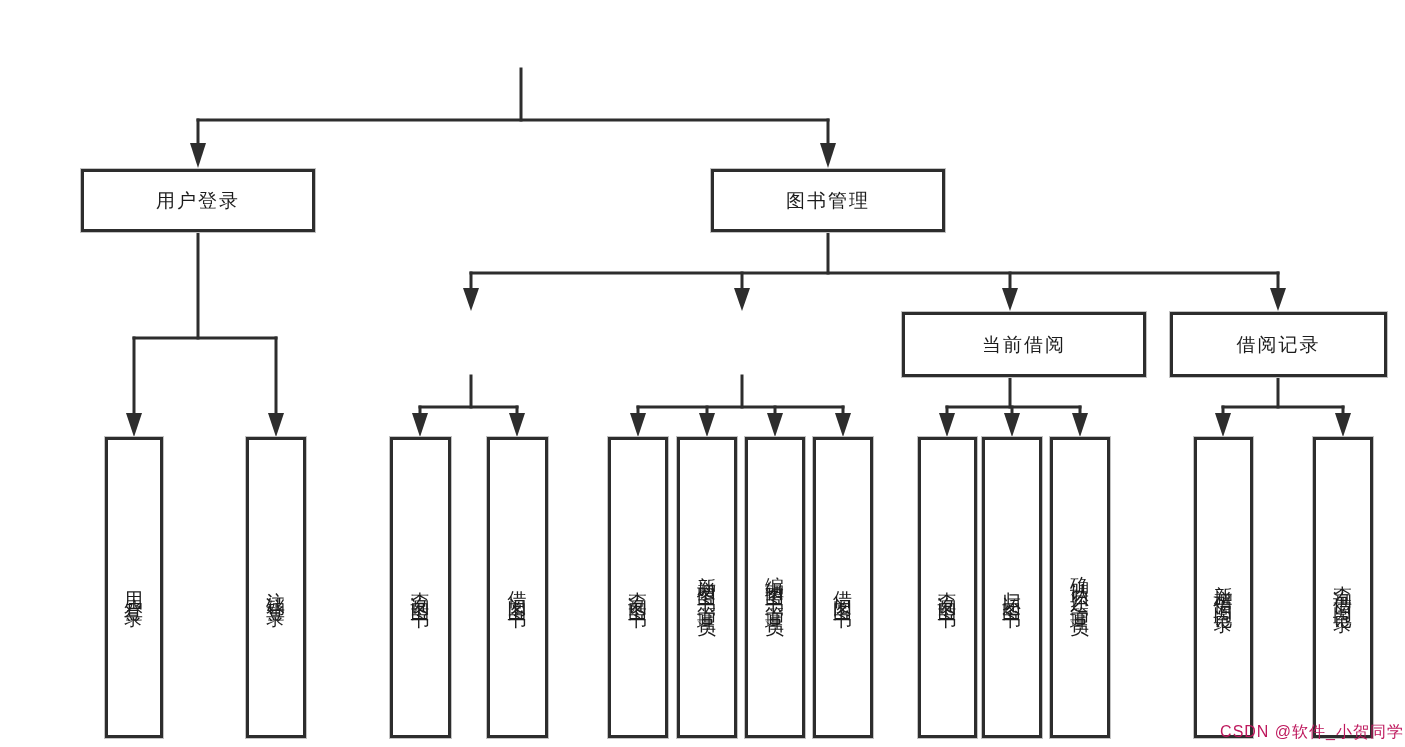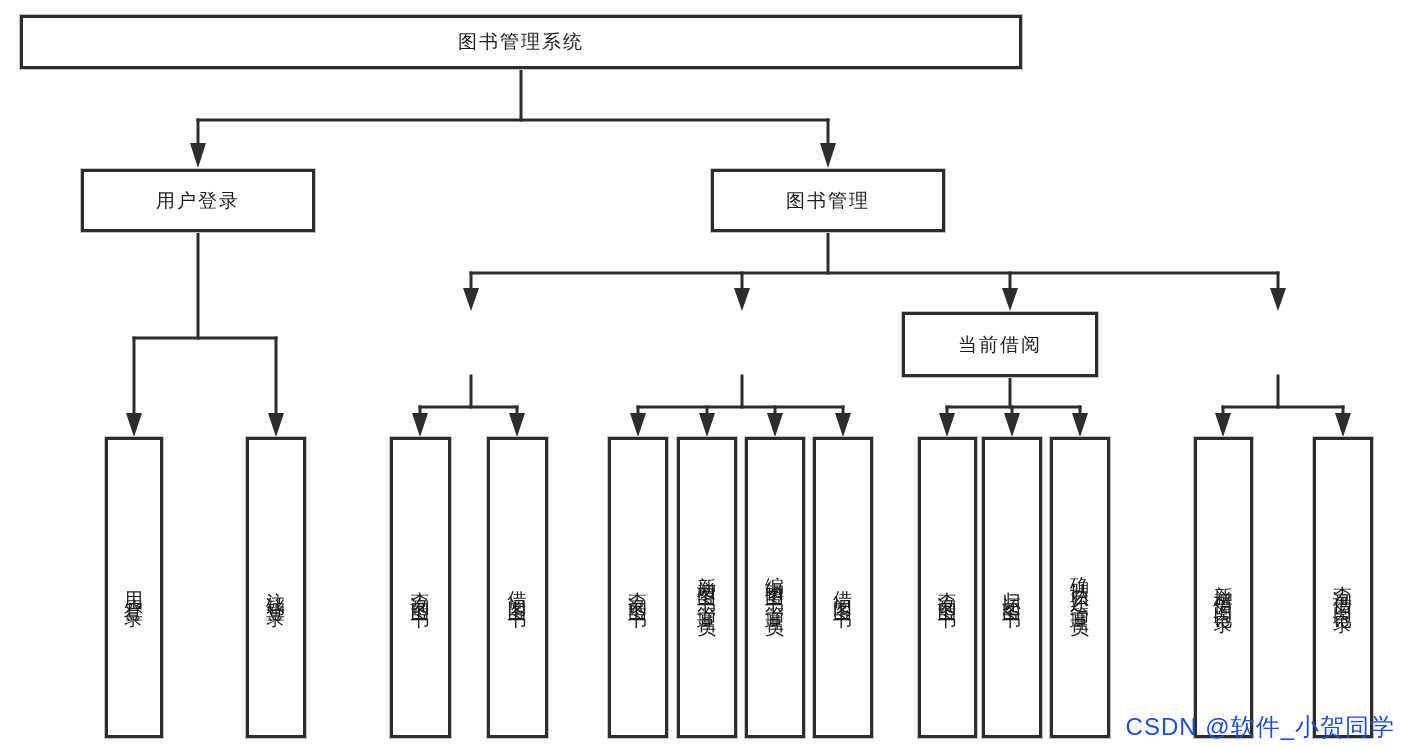--- a/index.html
+++ b/index.html
@@ -14,22 +14,22 @@
     position:absolute; z-index:2; background:#ffffff;
     border:3px solid #2d2d2d; outline:1px solid #c3c3c3;
     display:flex; align-items:center; justify-content:center;
     font-size:19px; letter-spacing:2px; color:#1c1c1c; text-align:center;
   }
   .leaf {
     writing-mode:vertical-rl; text-orientation:mixed;
     letter-spacing:6px; font-size:19px; line-height:1;
   }
   .watermark {
-    position:absolute; z-index:3; right:10px; bottom:4px;
-    font-size:24px; color:#1d4ed8; letter-spacing:1px; white-space:nowrap;
+    position:absolute; z-index:3; right:1px; bottom:4px;
+    font-size:16px; color:#be185d; letter-spacing:1px; white-space:nowrap;
   }
 </style>
 </head>
 <body>
 
 <div class="stage">
 
   <svg class="connectors" width="1405" height="747" viewBox="0 0 1405 747" aria-hidden="true">
     <g stroke="#2d2d2d" stroke-width="3" fill="none" stroke-linecap="square">
 
@@ -89,26 +89,26 @@
       <polygon points="767,413 783,413 775,437"></polygon>
       <polygon points="835,413 851,413 843,437"></polygon>
       <polygon points="939,413 955,413 947,437"></polygon>
       <polygon points="1004,413 1020,413 1012,437"></polygon>
       <polygon points="1072,413 1088,413 1080,437"></polygon>
       <polygon points="1215,413 1231,413 1223,437"></polygon>
       <polygon points="1335,413 1351,413 1343,437"></polygon>
     </g>
   </svg>
 
-  <div class="node" style="left:20px; top:15px; width:1002px; height:54px;">图书管理系统</div>
 
   <div class="node" style="left:81px; top:169px; width:234px; height:63px;">用户登录</div>
   <div class="node" style="left:711px; top:169px; width:234px; height:63px;">图书管理</div>
 
-  <div class="node" style="left:902px; top:312px; width:196px; height:65px;text-align:center;">当前借阅</div>
+  <div class="node" style="left:902px; top:312px; width:244px; height:65px;text-align:center;">当前借阅</div>
+  <div class="node" style="left:1170px; top:312px; width:217px; height:65px;">借阅记录</div>
 
   <div class="node leaf" style="left:105px; top:437px; width:58px; height:301px;">用户登录</div>
   <div class="node leaf" style="left:246px; top:437px; width:60px; height:301px;">注销登录</div>
 
   <div class="node leaf" style="left:390px; top:437px; width:61px; height:301px;">查询图书</div>
   <div class="node leaf" style="left:487px; top:437px; width:61px; height:301px;">借阅图书</div>
 
   <div class="node leaf" style="left:608px; top:437px; width:60px; height:301px;">查询图书</div>
   <div class="node leaf" style="left:677px; top:437px; width:60px; height:301px;">新增图书（管理员）</div>
   <div class="node leaf" style="left:745px; top:437px; width:60px; height:301px;">编辑图书（管理员）</div>

